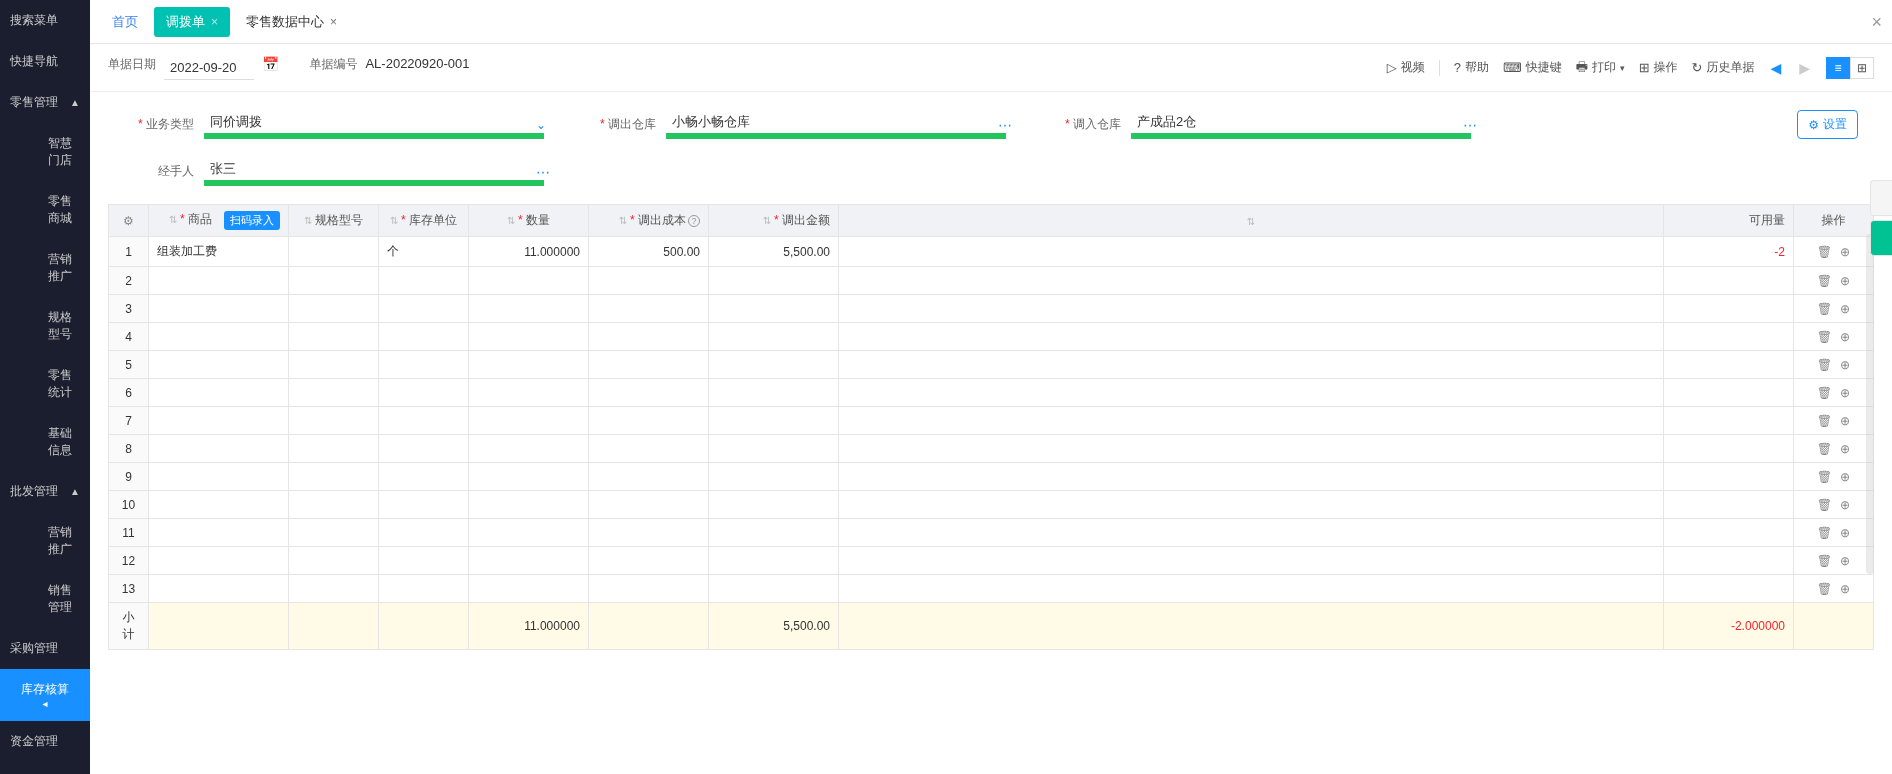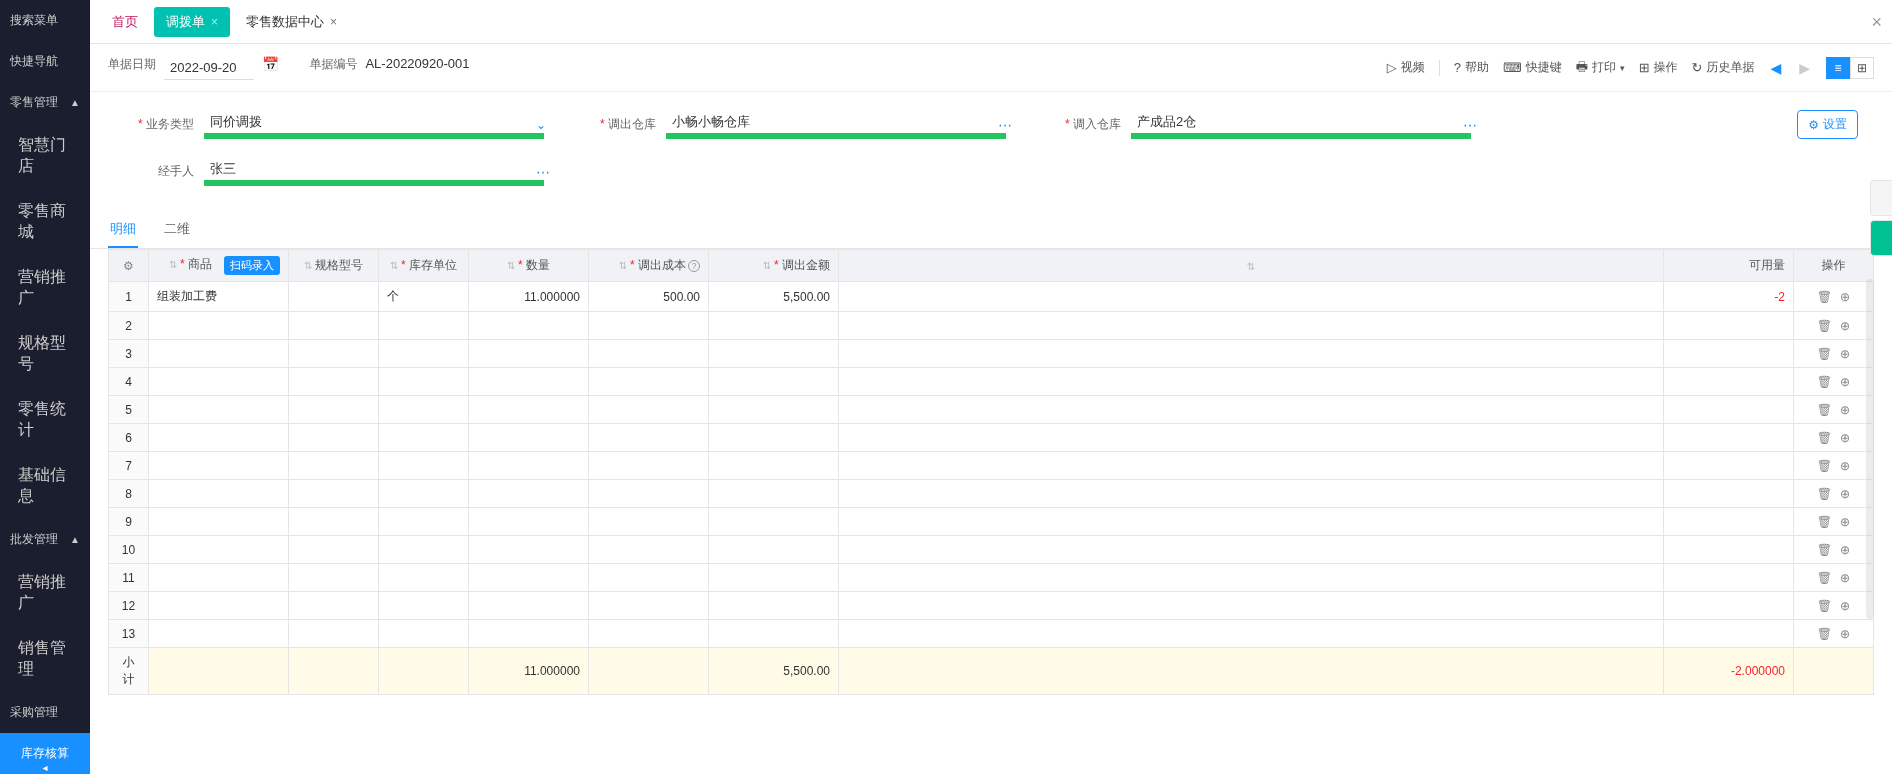--- a/index.html
+++ b/index.html
@@ -3,28 +3,28 @@
 <meta charset="utf-8">
 <style>
 * { box-sizing: border-box; margin: 0; padding: 0; }
 body { font-family: "Microsoft YaHei", Arial, sans-serif; font-size: 12px; color: #333; background: #fff; overflow: hidden; }
 .app { display: flex; width: 1892px; height: 774px; }
 
 
 .sidebar { width: 90px; background: #1a1e2e; color: #ccc; display: flex; flex-direction: column; overflow-y: auto; }
 .sidebar-item { padding: 12px 10px; font-size: 12px; cursor: pointer; display: flex; align-items: center; justify-content: space-between; }
 .sidebar-item.active { background: #1890ff; color: #fff; flex-direction: column; }
-.sidebar-item.sub { padding-left: 18px; font-size: 16px; }
+.sidebar-item.sub { padding-left: 18px; font-size: 12px; margin-left: 30px; }
 .sidebar-item .arrow { font-size: 10px; }
 
 
 .main { flex: 1; display: flex; flex-direction: column; position: relative; }
 .tabs-bar { height: 44px; border-bottom: 1px solid #e5e5e5; display: flex; align-items: center; padding: 0 10px; position: relative; }
 .tab { padding: 6px 12px; margin-right: 4px; font-size: 13px; cursor: pointer; display: flex; align-items: center; gap: 6px; border-radius: 3px; }
-.tab.home { color: #be185d; font-family: Liberation Serif, serif; }
+.tab.home { color: #3b82f6; font-family: Liberation Serif, serif; }
 .tab.active { background: #00c1b2; color: #fff; }
 .tab .close { font-size: 12px; opacity: .7; }
 .tabs-close-all { position: absolute; right: 10px; top: 12px; font-size: 18px; color: #999; cursor: pointer; }
 
 
 .toolbar { height: 48px; display: flex; align-items: center; padding: 0 18px; border-bottom: 1px solid #eee; justify-content: space-between; }
 .toolbar-left { display: flex; align-items: flex-start; gap: 8px; }
 .toolbar-left .lbl { color: #666; font-size: 12px; }
 .toolbar-left .val { color: #333; font-size: 13px; }
 .date-input { border: none; border-bottom: 1px solid #ddd; padding: 4px 6px; font-size: 13px; width: 90px; color: #333; background: transparent; }
@@ -245,24 +245,20 @@
       </div>
       <div class="form-row">
         <div class="form-field">
           <span class="flabel">经手人</span>
           <input class="fval w360" value="张三" style="">
           <span class="fmore-icon">⋯</span>
         </div>
       </div>
     </div>
 
-    <div class="subtabs">
-      <div class="subtab active">明细</div>
-      <div class="subtab">二维</div>
-    </div>
 
     <div class="table-wrap">
       <table>
         <colgroup>
           <col class="col-idx">
             <col class="col-prod">
             <col class="col-spec">
             <col class="col-unit">
           <col class="col-qty">
             <col class="col-cost">

